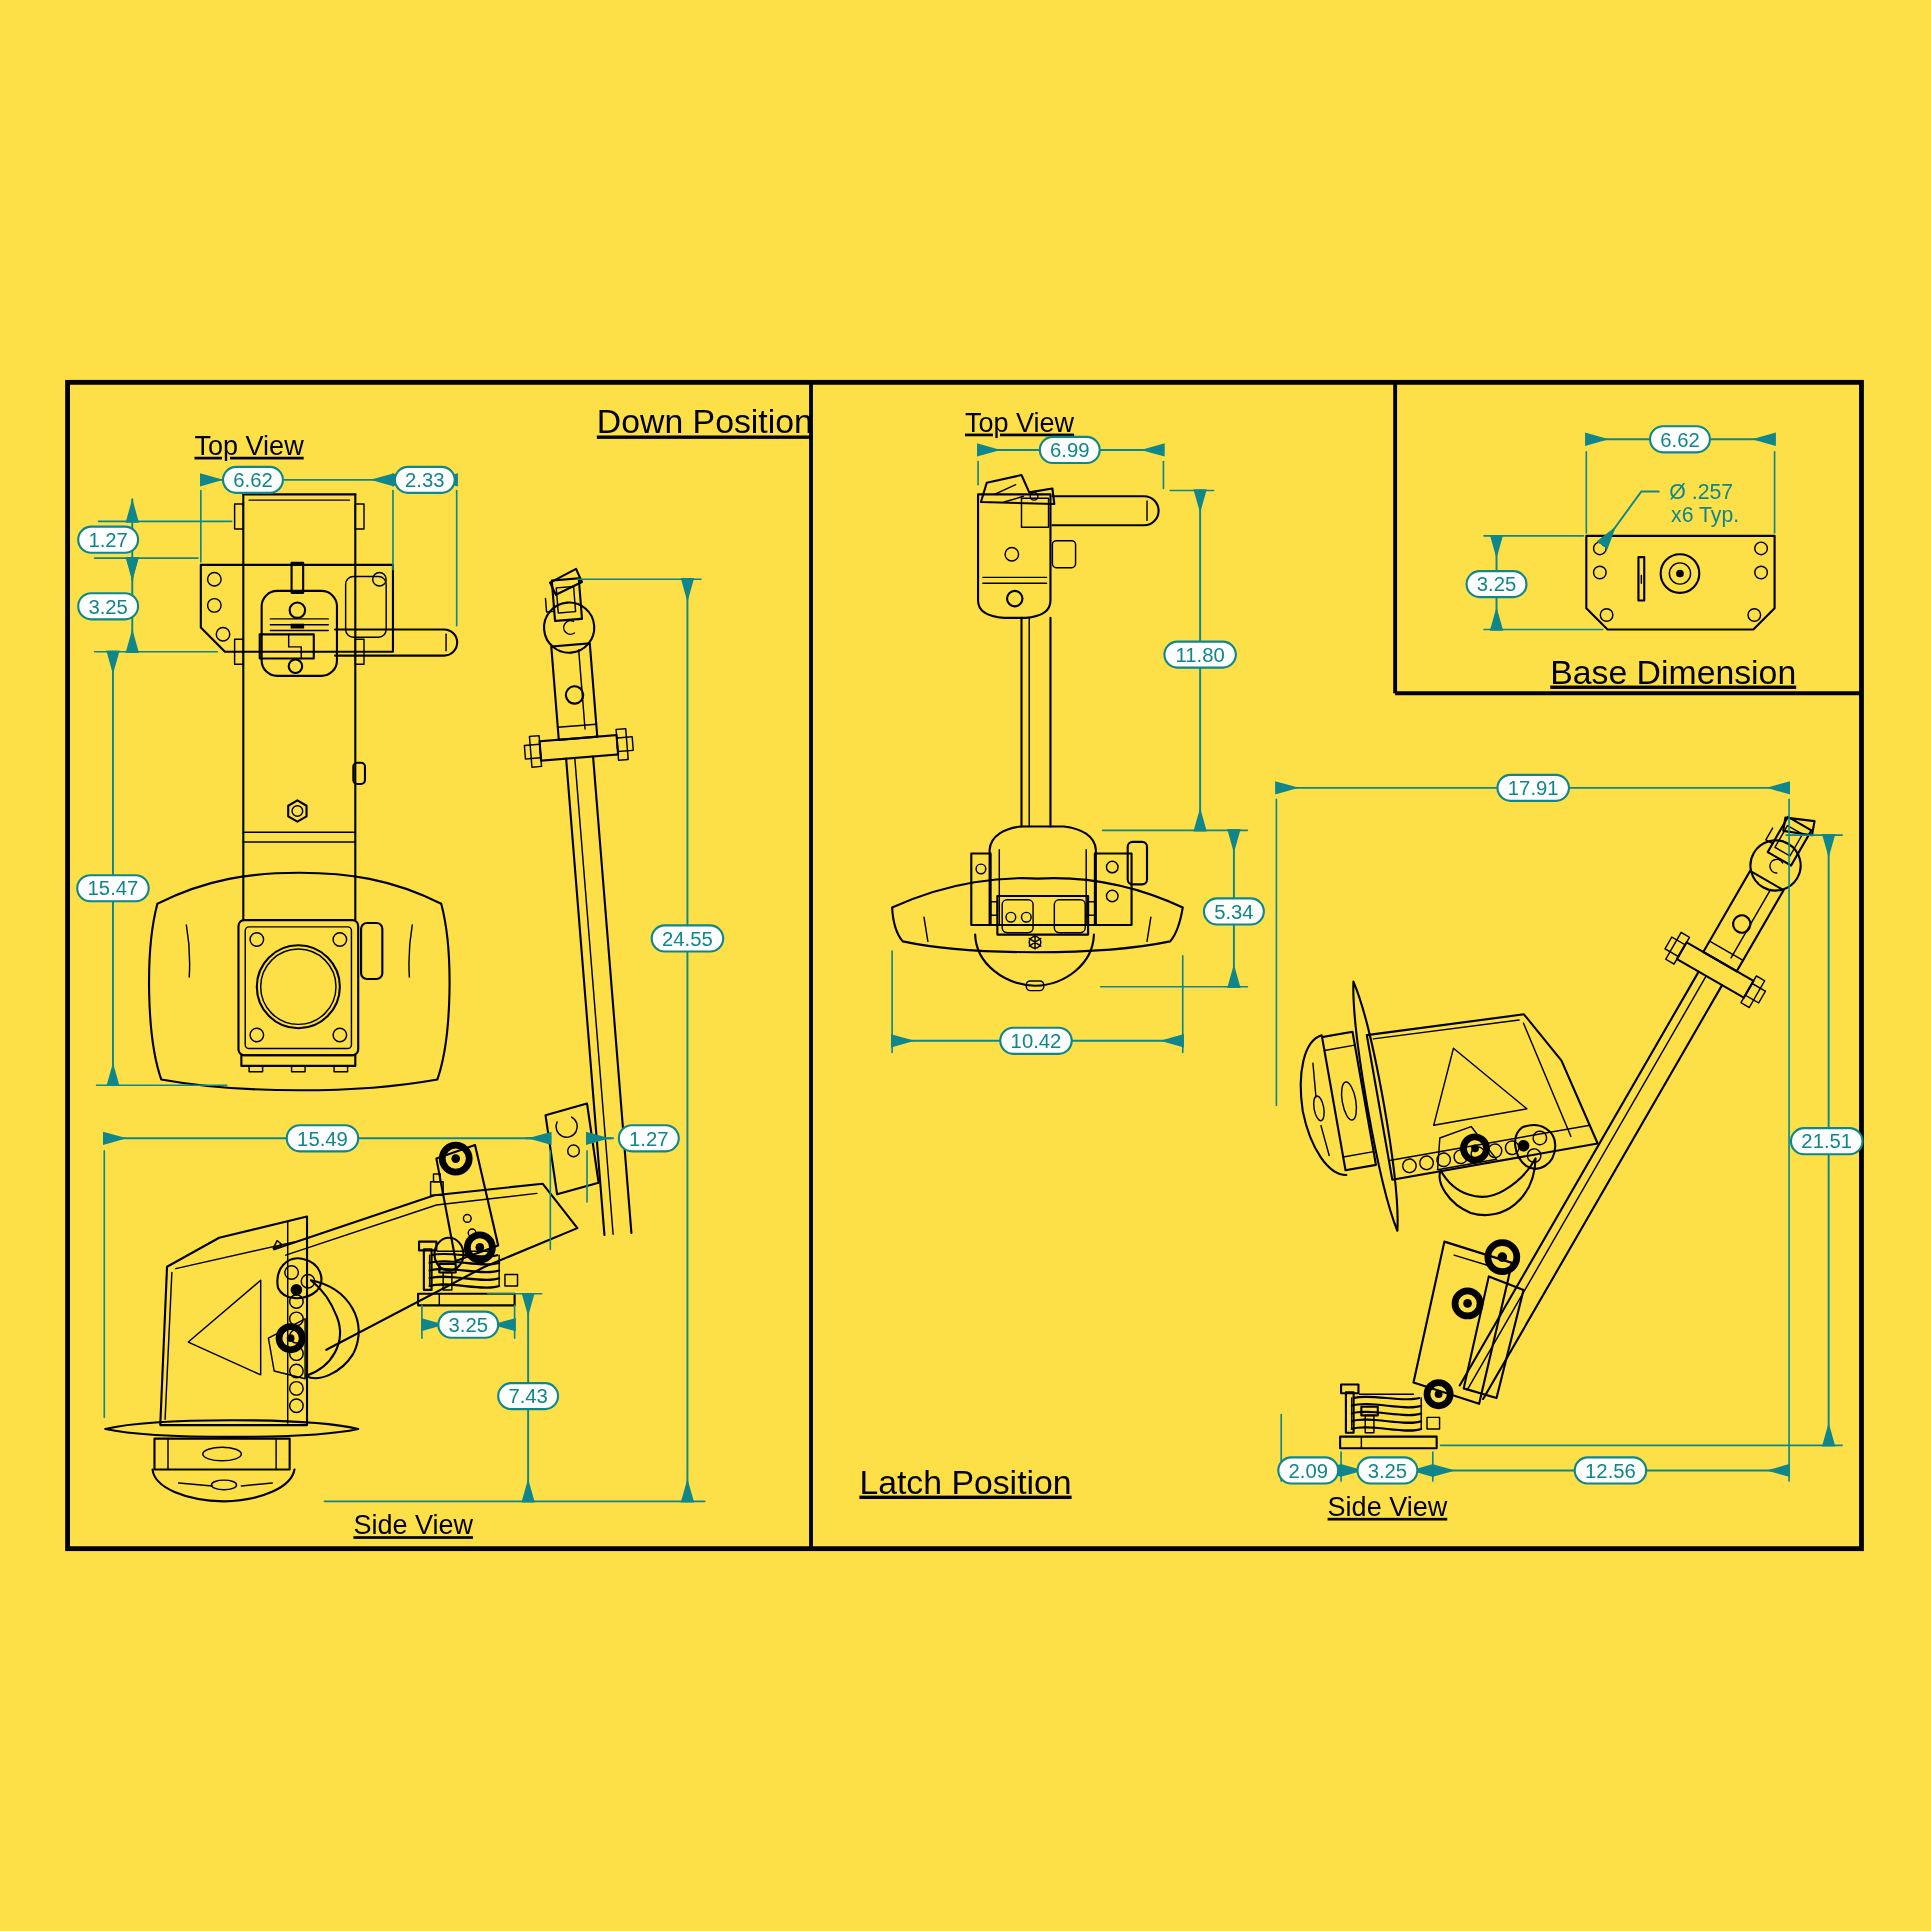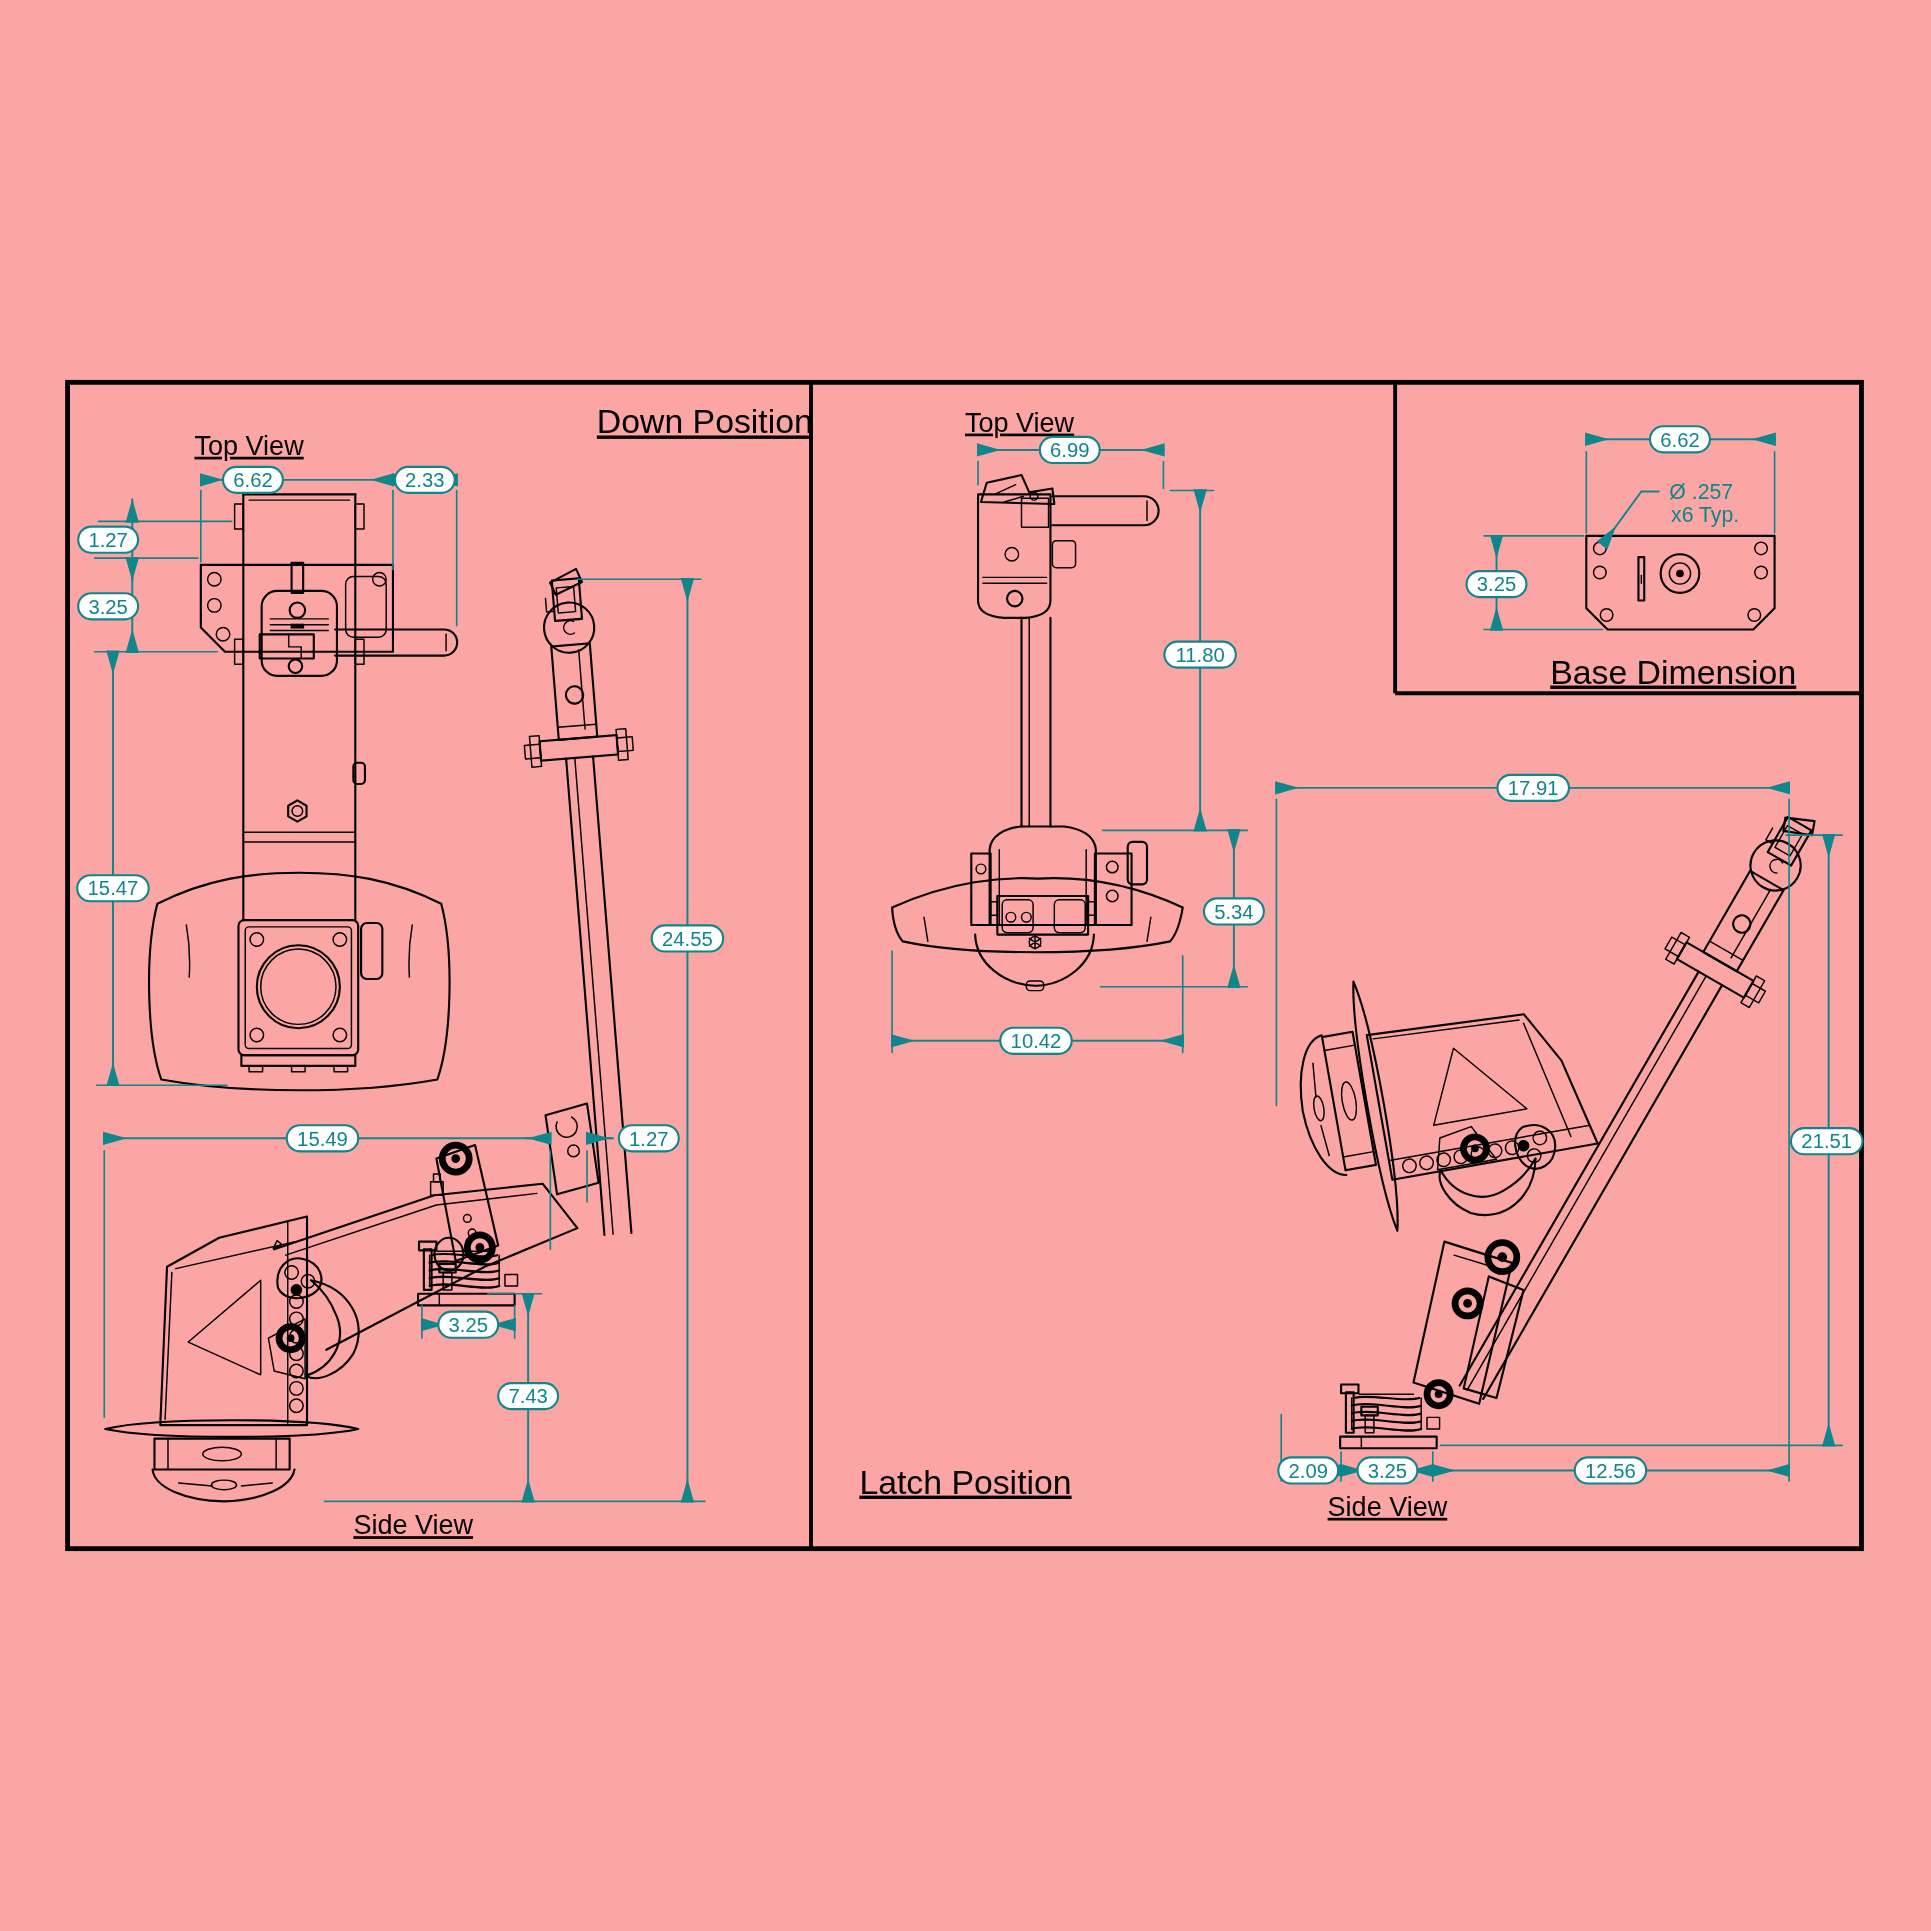--- a/index.html
+++ b/index.html
@@ -1,16 +1,16 @@
 <!DOCTYPE html>
 <html><head>
 <meta charset="utf-8">
 <style>
   html,body{margin:0;padding:0;background:#fff;}
-  #app{width:1931px;height:1931px;background:#fca5a5;position:relative;}
+  #app{width:1931px;height:1931px;background:#fde047;position:relative;}
   svg{display:block;}
   .k{stroke:#000;fill:none;stroke-width:2.2;stroke-linejoin:round;stroke-linecap:round;}
   .k1{stroke:#000;fill:none;stroke-width:1.5;stroke-linejoin:round;stroke-linecap:round;}
   .kf{fill:#000;stroke:none;}
   .frame{stroke:#000;fill:none;stroke-width:5;}
   .frame2{stroke:#000;fill:none;stroke-width:4;}
   .d{stroke:#0E868B;fill:none;stroke-width:2;stroke-linecap:round;}
   .dt{stroke:#0E868B;fill:none;stroke-width:1.7;stroke-linecap:round;}
   .ov{fill:#ffffff;stroke:#0E868B;stroke-width:2.2;}
   .dimtxt{font-family:"Liberation Sans",sans-serif;font-size:21px;fill:#0E868B;text-anchor:middle;}

